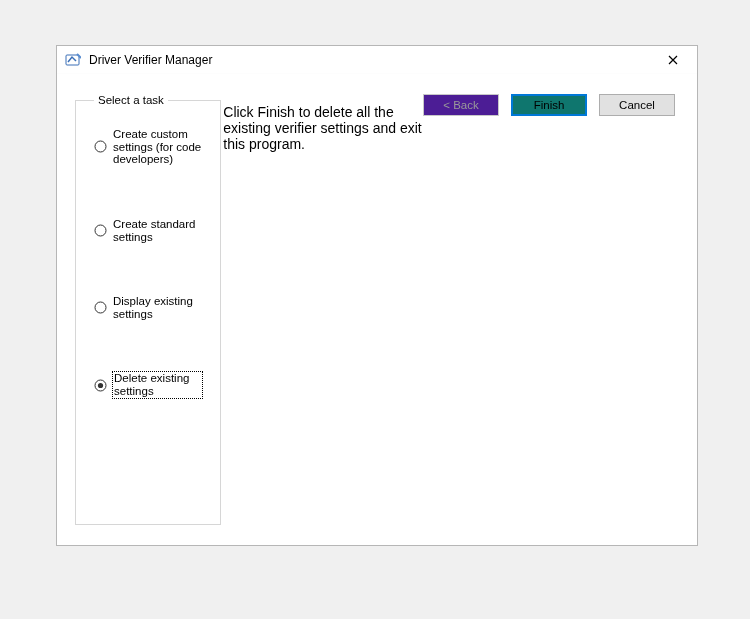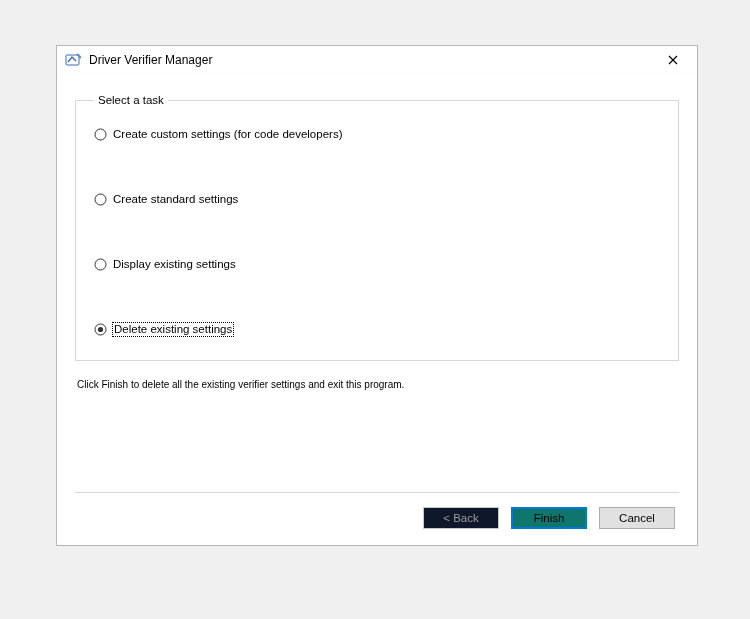--- a/index.html
+++ b/index.html
@@ -46,21 +46,21 @@
       display: flex;
       align-items: center;
       justify-content: center;
       font-size: 14px;
       font-family: Arial, sans-serif;
     }
     .client {
       padding: 20px 18px 12px 18px;
       height: calc(100% - 28px);
       display: flex;
-      flex-direction: column;
+      flex-direction: row;
     }
     fieldset.group {
       border: 1px solid #d6d6d6;
       padding: 22px 18px 24px 18px;
       margin-bottom: 8px;
     }
     fieldset.group legend {
       font-size: 11.5px;
       padding: 0 4px;
       color: #000;
@@ -89,21 +89,21 @@
       font-size: 11.5px;
       color: #000;
       line-height: 1.1;
     }
     .radio-label.focused {
       outline: 1px dotted #000;
       outline-offset: 0px;
       padding: 0 1px;
     }
     .hint {
-      font-size: 10px;
+      font-size: 14px;
       color: #000;
       margin-top: 10px;
       margin-left: 2px;
     }
     .spacer { flex: 1; }
     .hr {
       height: 1px;
       background: #d6d6d6;
       margin: 0 0 14px 0;
     }
@@ -120,21 +120,21 @@
       border: 1px solid #adadad;
       font-size: 11.5px;
       font-family: inherit;
       display: flex;
       align-items: center;
       justify-content: center;
       cursor: default;
     }
     .btn.disabled {
       color: #9a9a9a;
-      background: #0f172a;
+      background: #4c1d95;
       border-color: #c8c8c8;
     }
     .btn.primary {
       background: #0f766e;
       border: 2px solid #0078d7;
     }
   </style>
 </head>
 <body>
 

